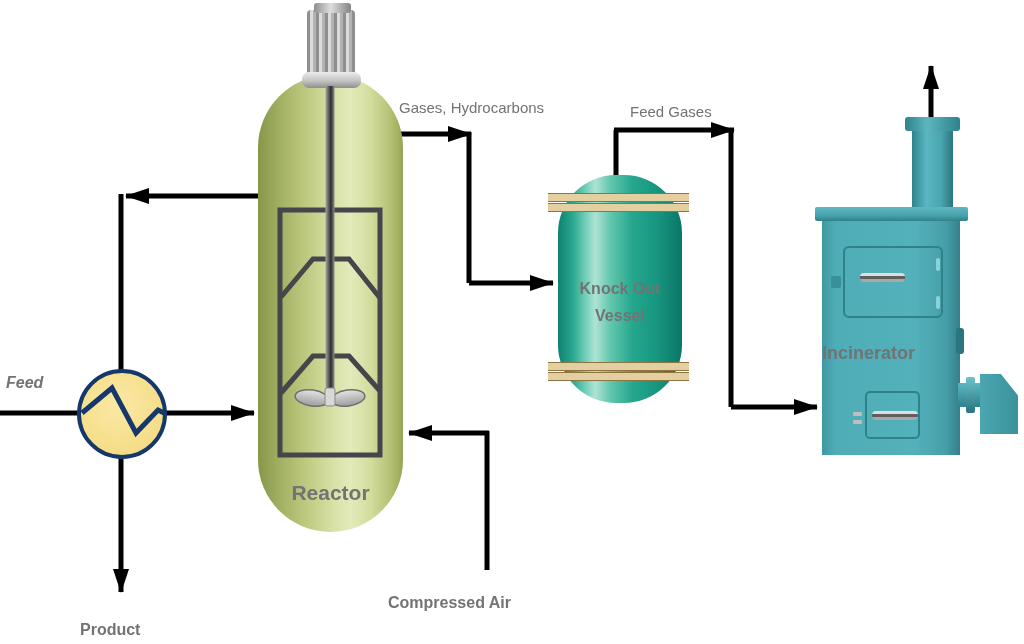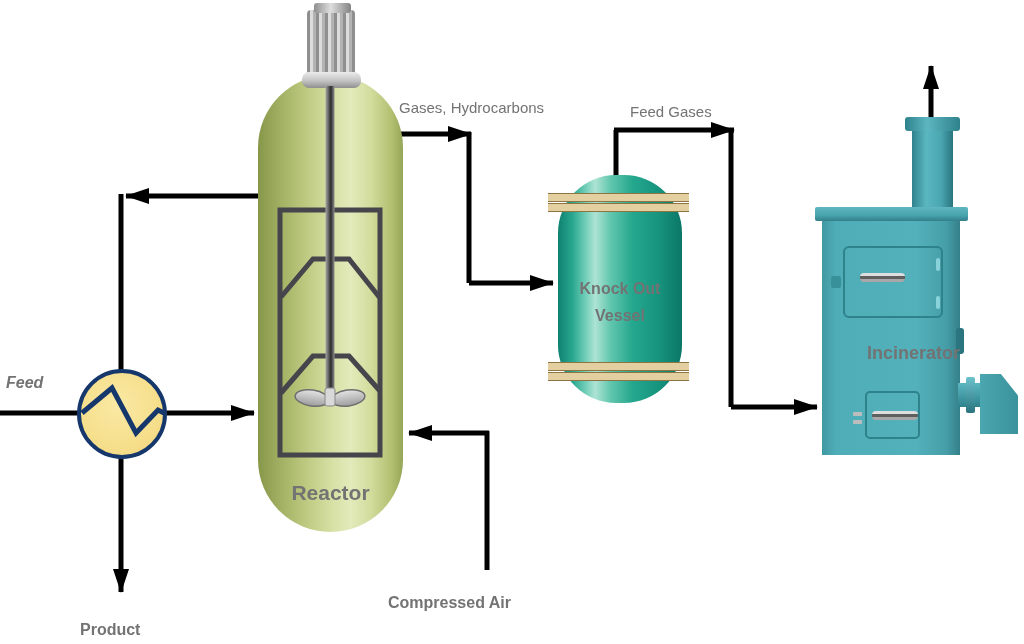--- a/index.html
+++ b/index.html
@@ -13,21 +13,21 @@
   
   .lbl{position:absolute;color:#737373;white-space:nowrap;z-index:6;}
   .lbl.bold{font-weight:700;}
   #feed-label{left:6px;top:374px;font-size:16px;font-style:italic;}
   #product-label{left:80px;top:621px;font-size:16px;}
   #compressed-air-label{left:388px;top:594px;font-size:16px;}
   #gases-label{left:399px;top:99px;font-size:15px;font-weight:400;}
   #waste-gases-label{left:630px;top:103px;font-size:15px;font-weight:400;}
   #reactor-label{left:258px;top:481px;width:145px;text-align:center;font-size:21px;z-index:6;}
   #knockout-label{left:558px;top:243px;width:124px;text-align:center;font-size:16px;line-height:27px;z-index:6;margin-top:32px;}
-  #incinerator-label{left:822px;top:343px;width:138px;text-align:right;font-size:18px;z-index:6;}
+  #incinerator-label{left:822px;top:343px;width:138px;text-align:left;font-size:18px;z-index:6;}
 
   
   #exchanger{left:77px;top:369px;width:82px;height:82px;border:4px solid #16376b;border-radius:50%;
              background:radial-gradient(circle at 45% 40%, #fae9a4 0%, #f6df8c 60%, #f0d47c 100%);z-index:2;}
 
   
   #reactor-vessel{left:258px;top:75px;width:145px;height:457px;border-radius:73px;z-index:2;
     background:linear-gradient(90deg,#87974a 0%,#a2b164 16%,#bcc87e 32%,#d8e1a6 52%,#e3eabb 64%,#d2dc9c 78%,#b3c072 92%,#95a556 100%);}
   #motor-cap{left:314px;top:3px;width:37px;height:10px;border-radius:3px;z-index:3;
     background:linear-gradient(90deg,#8e8e8e,#dedede 45%,#838383);}

